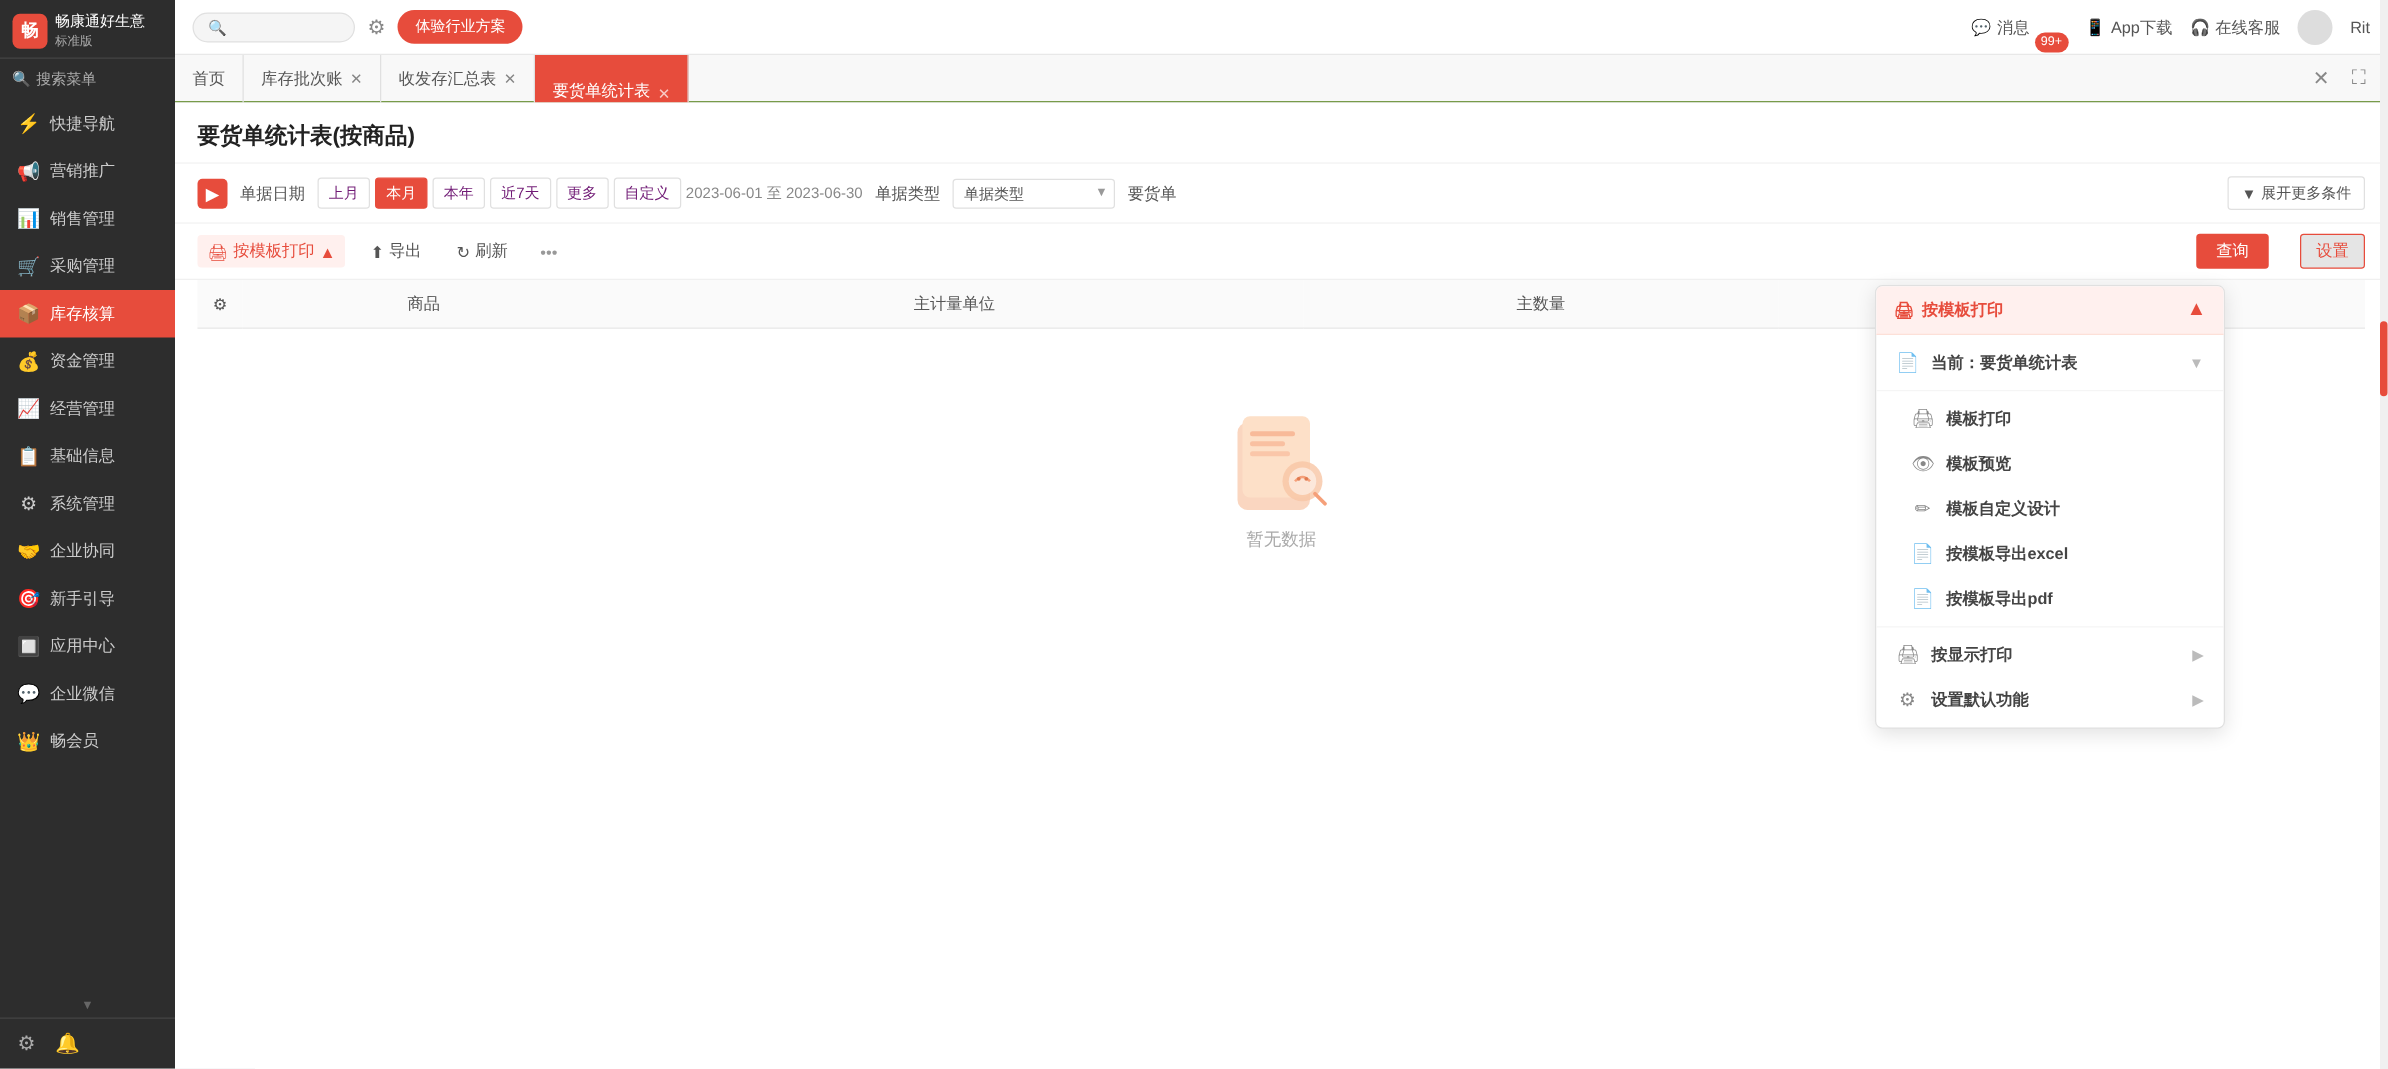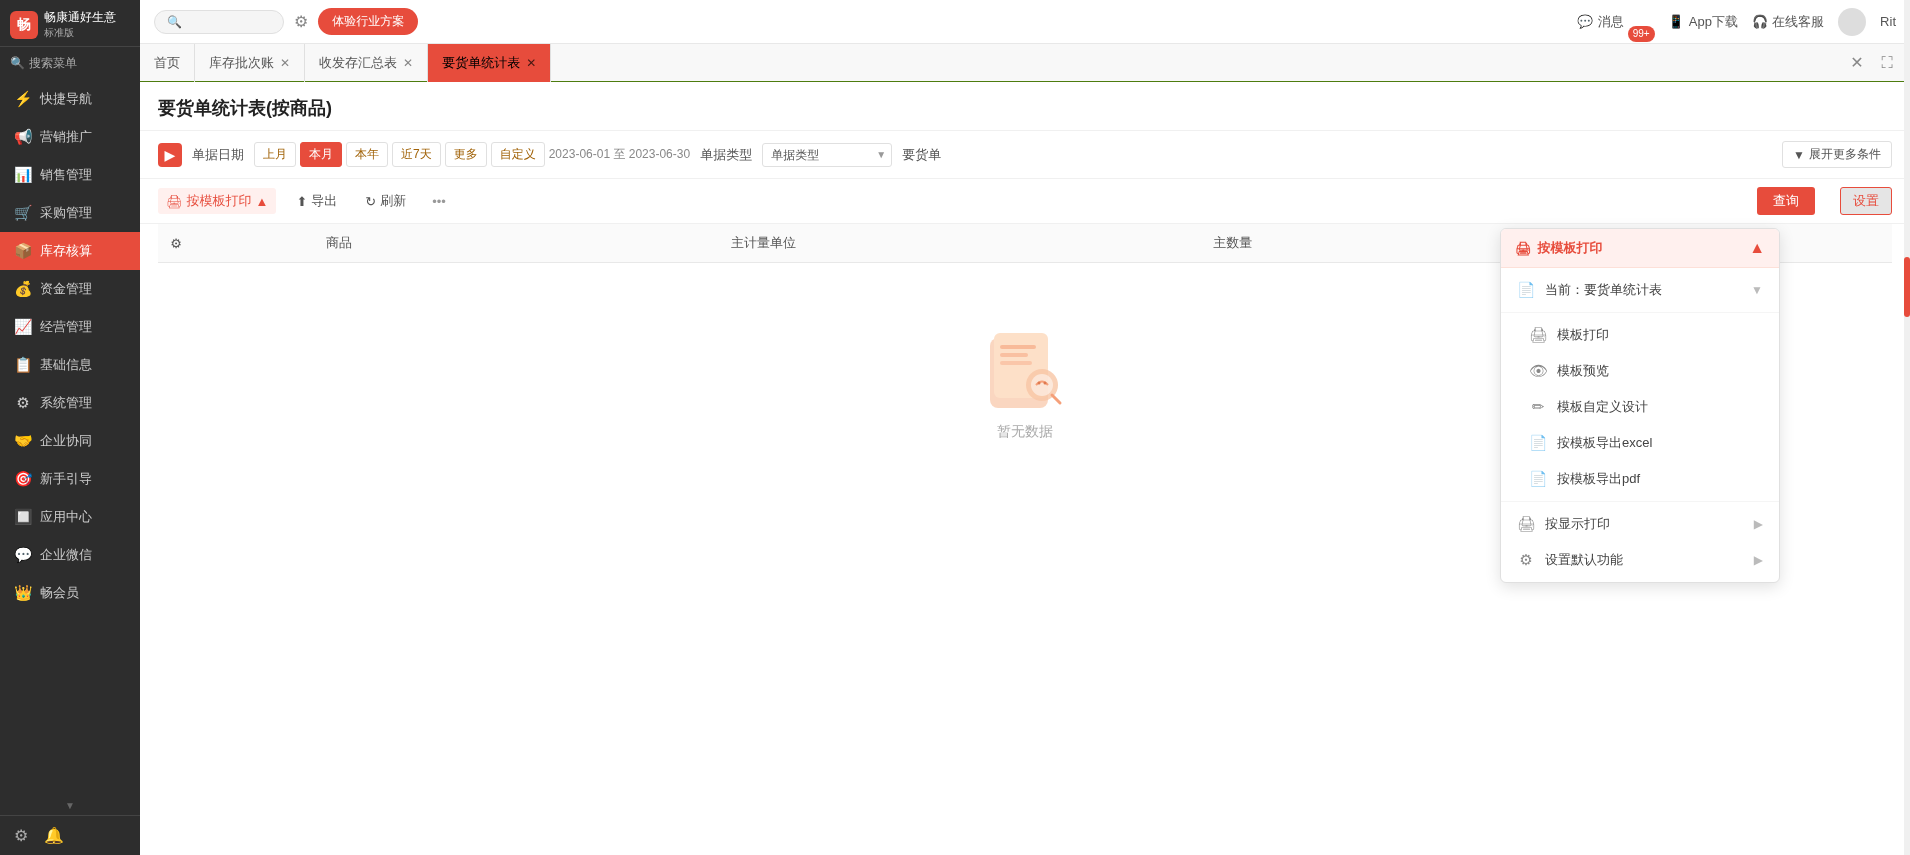--- a/index.html
+++ b/index.html
@@ -134,21 +134,21 @@
     .tab-item {
       height: 38px;
       display: flex; align-items: center; gap: 6px;
       padding: 0 14px;
       color: #555;
       cursor: pointer;
       font-size: 13px;
       border-right: 1px solid #e0e0e0;
       white-space: nowrap;
     }
-    .tab-item.active { background: #e74c3c; color: #000000; }
+    .tab-item.active { background: #e74c3c; color: #ffffff; align-items: flex-end; }
     .tab-close {
       font-size: 12px; color: inherit; cursor: pointer;
       opacity: 0.7;
     }
     .tabbar-right {
       margin-left: auto;
       display: flex; align-items: center; gap: 4px;
       padding-right: 10px;
     }
     .tabbar-btn {
@@ -198,21 +198,21 @@
       cursor: pointer;
       font-size: 14px;
       display: flex; align-items: center; justify-content: center;
     }
     .filter-label { color: #555; font-size: 13px; white-space: nowrap; }
     .filter-date-group {
       display: flex; align-items: center; gap: 4px;
     }
     .date-btn {
       padding: 3px 8px; border: 1px solid #e0e0e0; border-radius: 3px;
-      background: #fff; color: #a16207; cursor: pointer; font-size: 12px;
+      background: #fff; color: #701a75; cursor: pointer; font-size: 12px;
     }
     .date-btn.active { background: #e74c3c; color: #fff; border-color: #e74c3c; }
     .date-range { color: #888; font-size: 12px; }
     .filter-select {
       border: 1px solid #e0e0e0; border-radius: 3px;
       padding: 4px 24px 4px 8px;
       background: #fff; color: #555; font-size: 12px;
       cursor: pointer; min-width: 130px; appearance: none;
       position: relative;
     }
@@ -319,21 +319,21 @@
       border-bottom: 1px solid #f5f5f5;
     }
     .dropdown-section:last-child { border-bottom: none; }
     .dropdown-item {
       display: flex; align-items: center; gap: 10px;
       padding: 9px 16px;
       color: #444; font-size: 13px;
       cursor: pointer;
     }
     .dropdown-item-icon { color: #888; font-size: 15px; width: 18px; text-align: center; }
-    .dropdown-item-label { flex: 1; }
+    .dropdown-item-label { flex: 1; font-weight: bold; }
     .dropdown-item-arrow { color: #bbb; font-size: 12px; }
     .dropdown-sub-item {
       display: flex; align-items: center; gap: 10px;
       padding: 9px 16px 9px 28px;
       color: #444; font-size: 13px;
       cursor: pointer;
     }
 
     
     .right-scrollbar {

